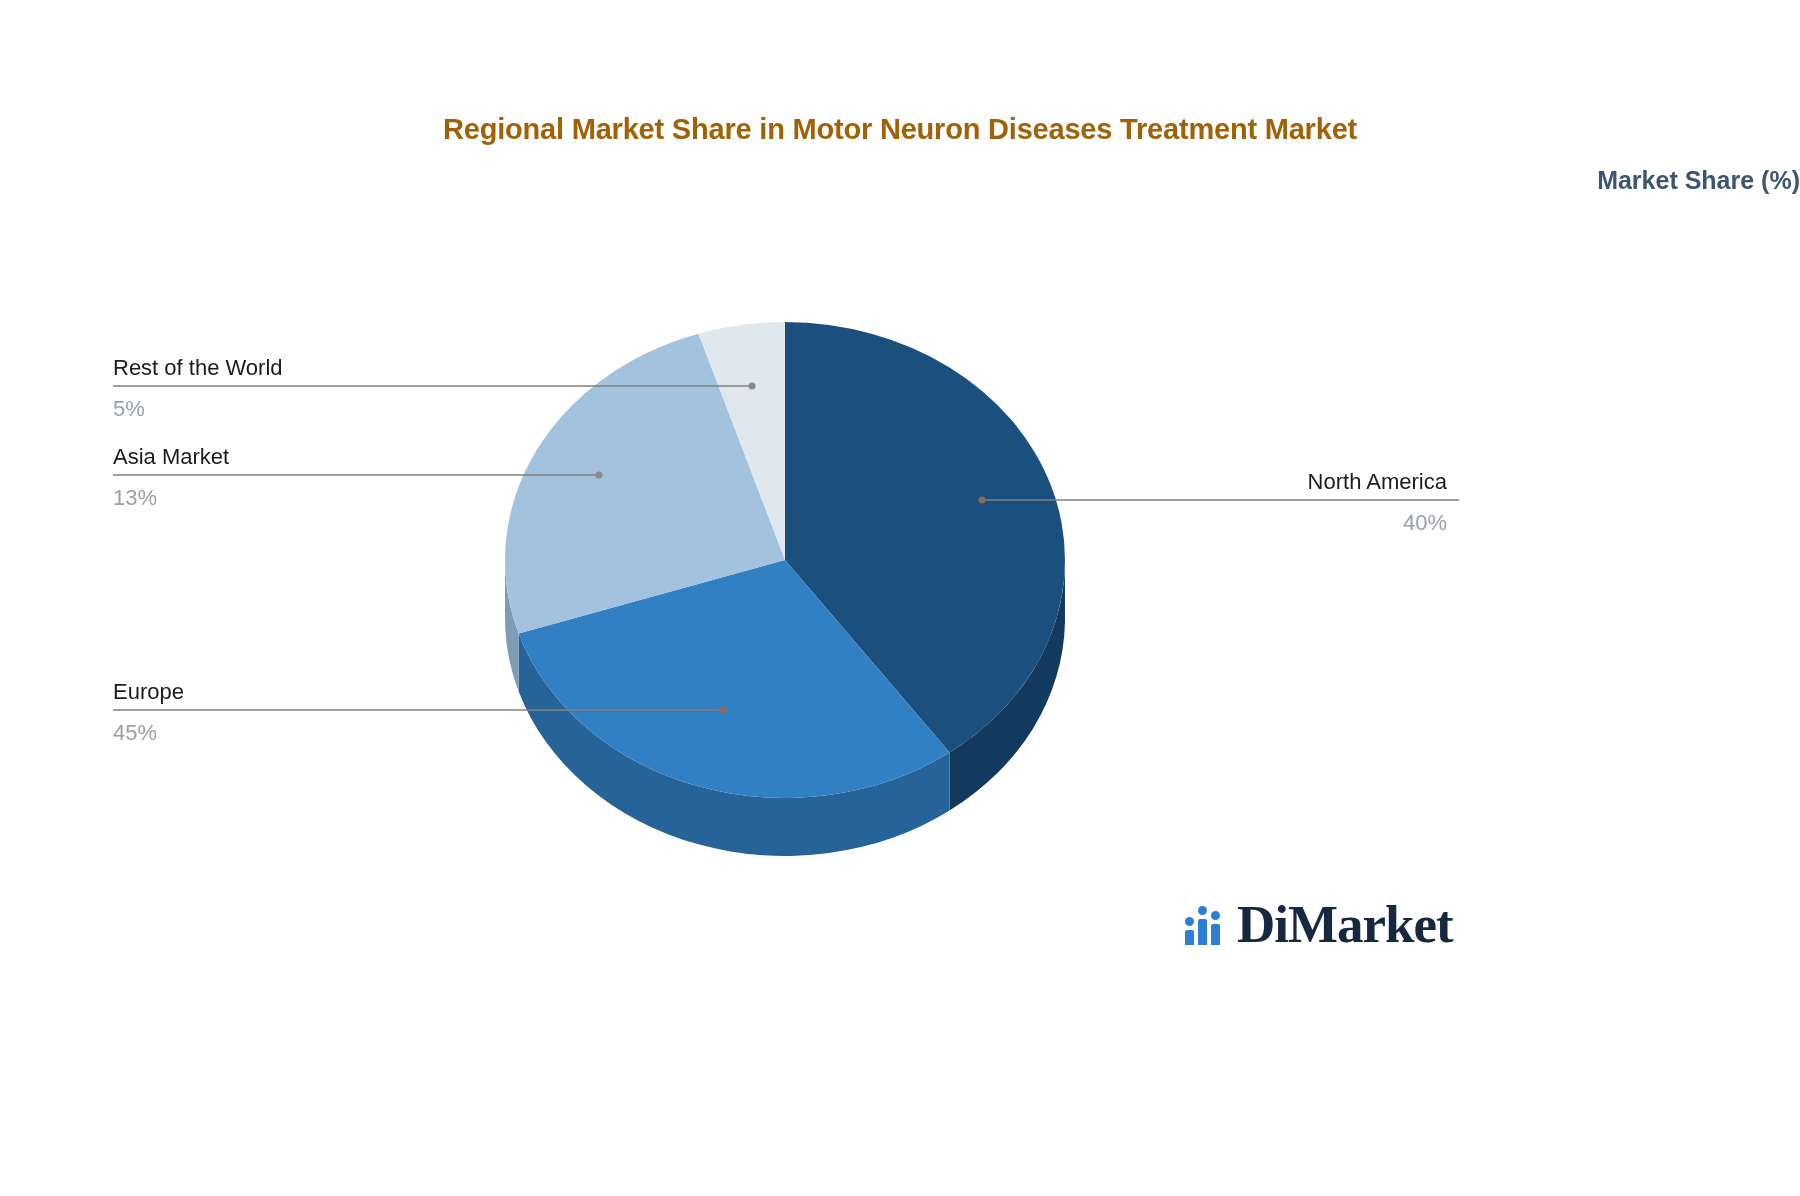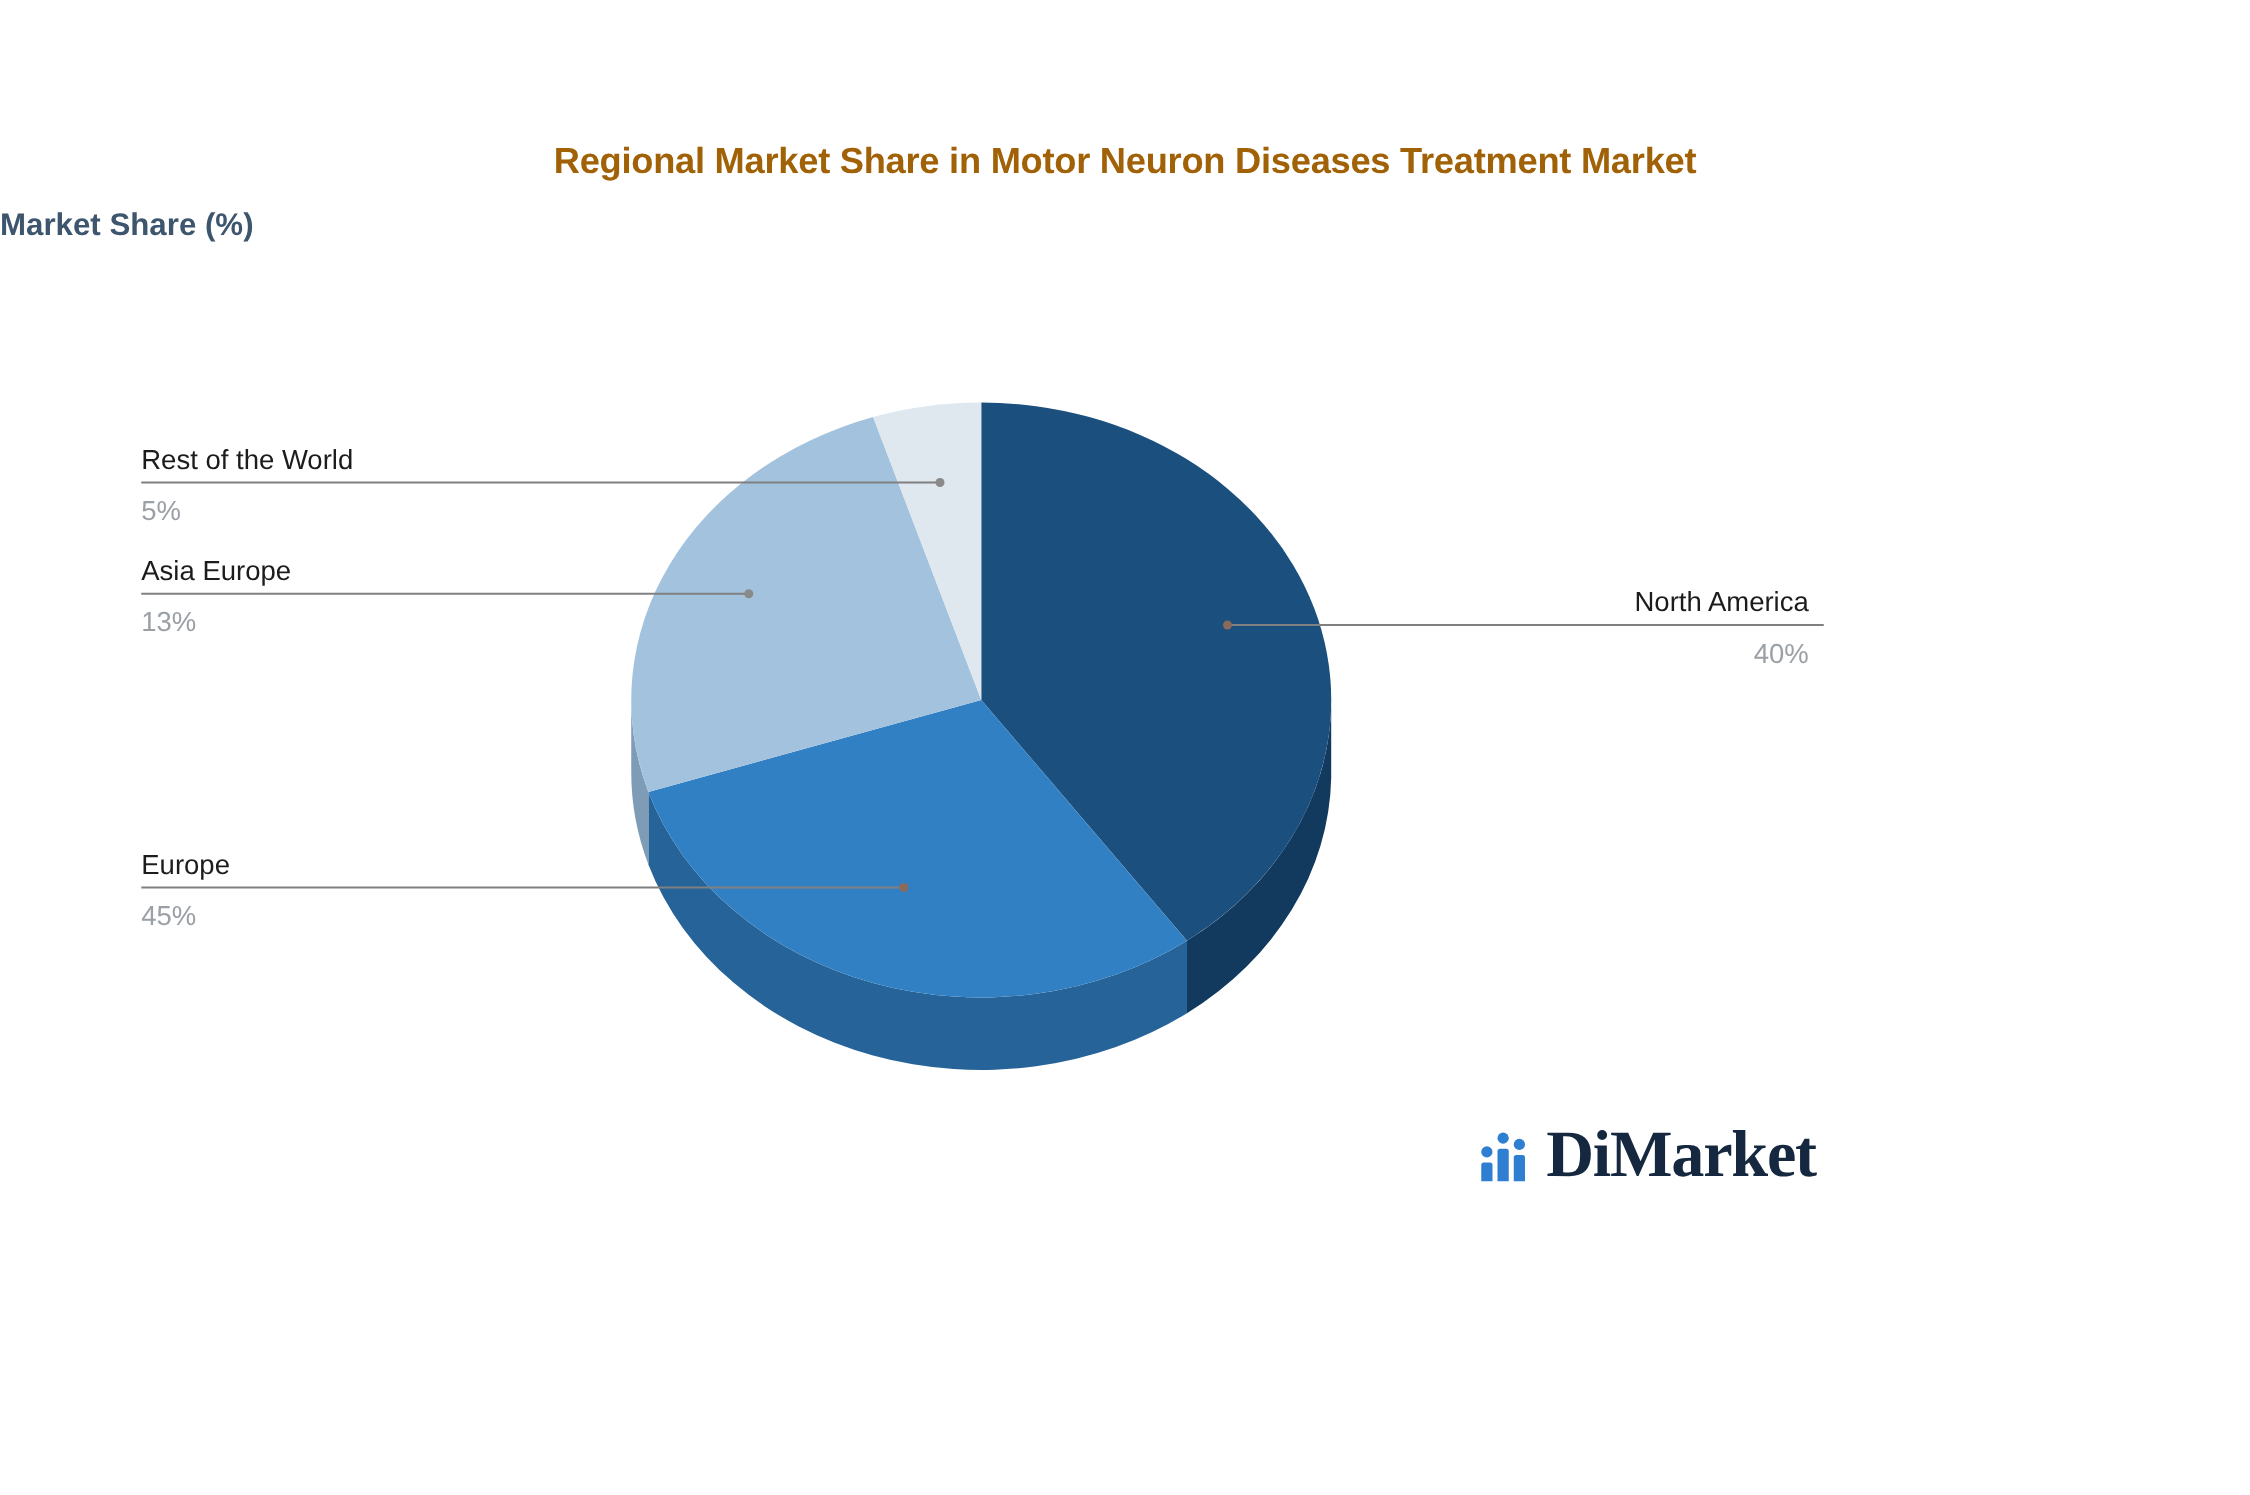--- a/index.html
+++ b/index.html
@@ -26,21 +26,21 @@
     text-align: center;
     font-size: 29px;
     font-weight: bold;
     color: #a16207;
     letter-spacing: -0.2px;
   }
   .subtitle {
     position: absolute;
     left: 0; top: 166px;
     width: 1800px;
-    text-align: left;
+    text-align: right;
     font-size: 25px;
     font-weight: bold;
     color: #3d566e;
   }
   
   #pie-svg {
     position: absolute;
     left: 0; top: 0;
     width: 1800px; height: 1196px;
   }
@@ -150,21 +150,21 @@
       <circle cx="982" cy="500" r="3.6" fill="#8a6a5a" stroke="none"></circle>
     </g>
   </svg>
 
   <div class="leader-label left-al" style="left:113px; top:357px;">
     <span class="lname">Rest of the World</span>
     <span class="lval">5%</span>
   </div>
 
   <div class="leader-label left-al" style="left:113px; top:446px;">
-    <span class="lname">Asia Europe</span>
+    <span class="lname">Asia Market</span>
     <span class="lval">13%</span>
   </div>
 
   <div class="leader-label left-al" style="left:113px; top:681px;">
     <span class="lname">Europe</span>
     <span class="lval">45%</span>
   </div>
 
   <div class="leader-label right-al" style="right:353px; top:471px;">
     <span class="lname">North America</span>

